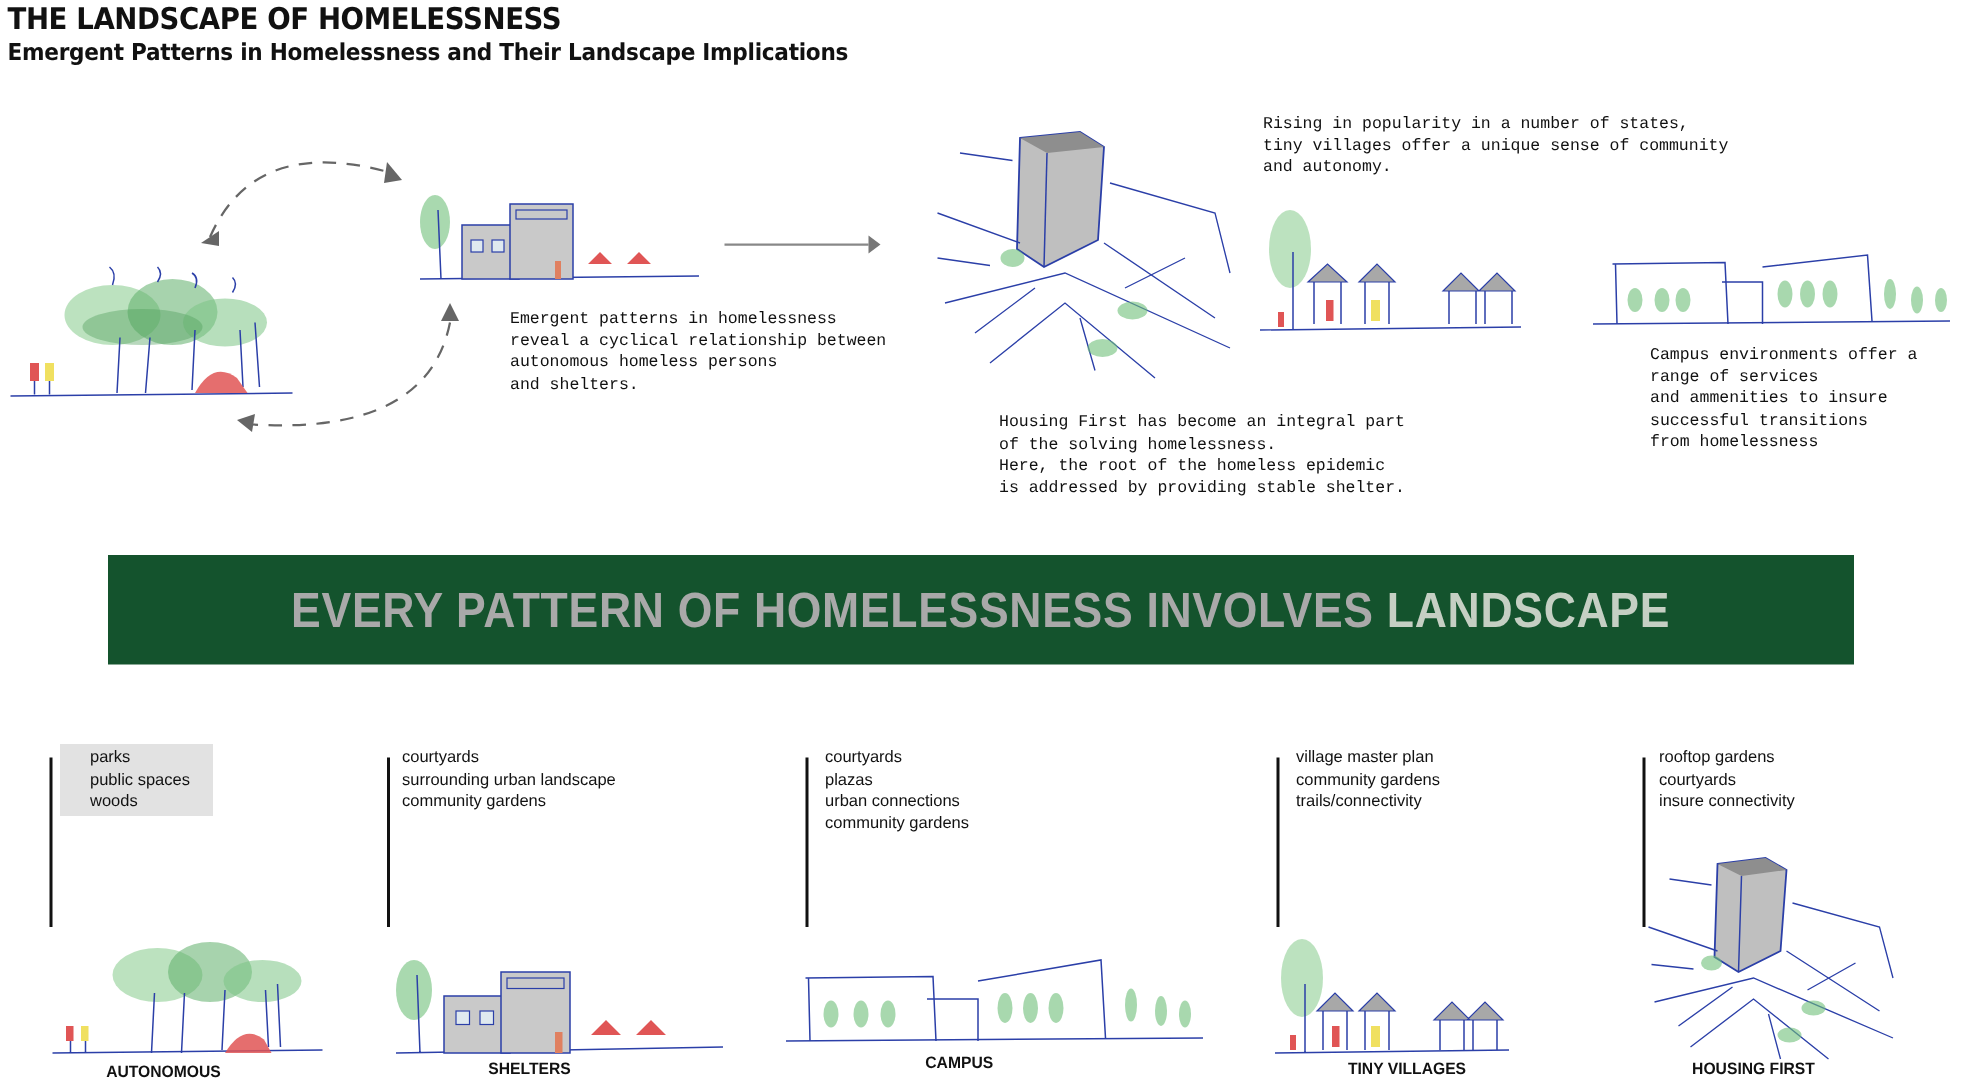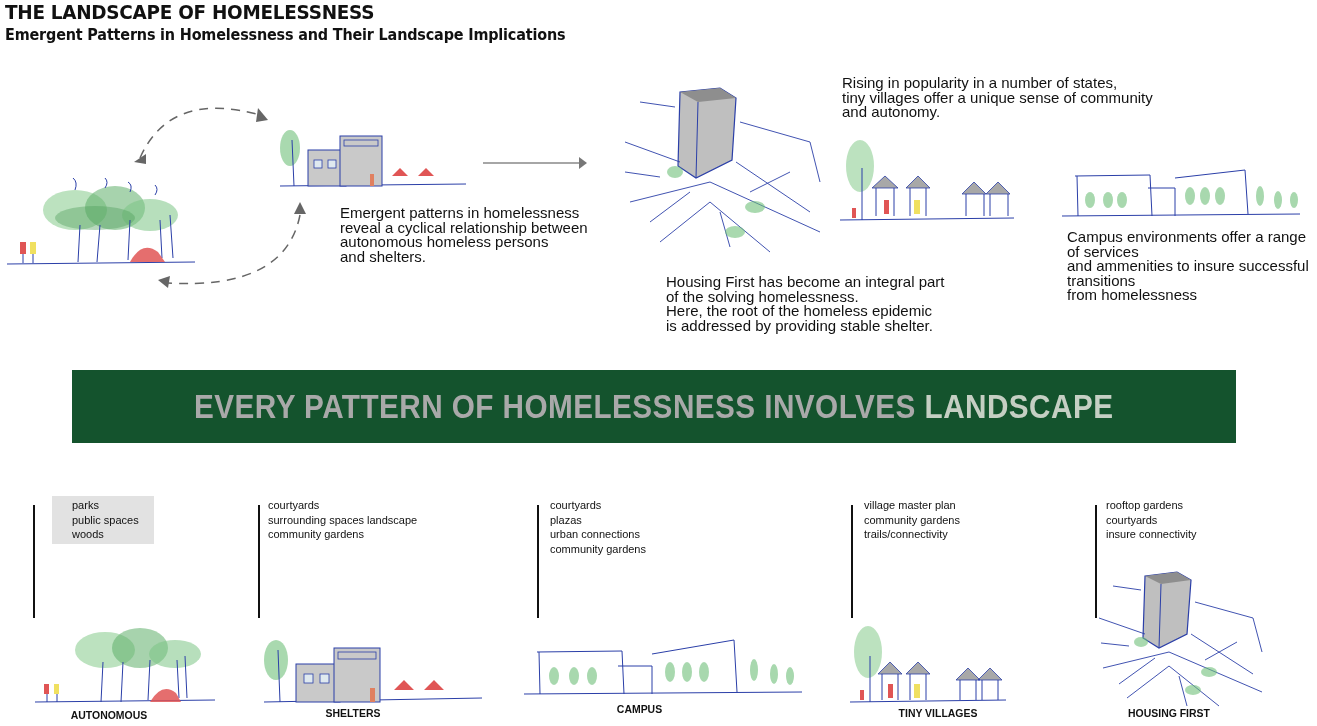--- a/index.html
+++ b/index.html
@@ -1,20 +1,20 @@
 <!DOCTYPE html>
 <html><head>
 <meta charset="utf-8">
 <style>
   html,body{margin:0;padding:0;background:#fff;}
   body{width:1317px;height:726px;position:relative;overflow:hidden;font-family:"Liberation Sans",sans-serif;color:#111;}
   .abs{position:absolute;}
   .title{left:5px;top:0px;font-family:"DejaVu Sans",sans-serif;font-weight:bold;font-size:20px;letter-spacing:-0.3px;transform:scaleX(0.92);transform-origin:left top;white-space:nowrap;}
   .subtitle{left:5px;top:26px;font-family:"DejaVu Sans",sans-serif;font-weight:bold;font-size:15.5px;letter-spacing:-0.2px;transform:scaleX(0.93);transform-origin:left top;white-space:nowrap;}
-  .para{font-family:Liberation Sans, sans-serif;font-size:15px;line-height:14.5px;white-space:pre-line;color:#111;}
+  .para{font-family:Liberation Mono, monospace;font-size:11px;line-height:14.5px;white-space:pre-line;color:#111;}
   .banner{left:72px;top:370px;width:1164px;height:73px;background:#14532d;display:flex;align-items:center;justify-content:center;}
   .banner-text{font-family:"Liberation Sans",sans-serif;font-weight:bold;font-size:33px;letter-spacing:0.5px;transform:scaleX(0.9);white-space:nowrap;}
   .banner-main{color:#a9a9a9;}
   .banner-accent{color:#c5cfc3;}
   .col-rule{width:1.5px;background:#111;}
   .list{font-size:11px;line-height:14.5px;color:#111;padding:2px 3px;}
   .list div{white-space:nowrap;}
   .list.hl{background:#e2e2e2;}
   .label{font-family:"Liberation Sans",sans-serif;font-weight:bold;font-size:11px;transform:scaleX(0.95);white-space:nowrap;text-align:center;}
   svg{position:absolute;overflow:visible;}
@@ -123,44 +123,44 @@
       <ellipse cx="62" cy="42" rx="5" ry="8"></ellipse>
     <ellipse cx="130" cy="38" rx="5" ry="9"></ellipse>
       <ellipse cx="145" cy="38" rx="5" ry="9"></ellipse>
       <ellipse cx="160" cy="38" rx="5" ry="9"></ellipse>
     <ellipse cx="200" cy="38" rx="4" ry="10"></ellipse>
       <ellipse cx="218" cy="42" rx="4" ry="9"></ellipse>
       <ellipse cx="234" cy="42" rx="4" ry="8"></ellipse>
   </g>
 </svg>
 
-<div class="abs para" style="left:1067px;top:230px;">Campus environments offer a range of services
+<div class="abs para" style="left:1100px;top:230px;">Campus environments offer a range of services
 and ammenities to insure successful transitions
 from homelessness</div>
 
 <div class="abs banner">
   <div class="banner-text">
     <span class="banner-main">EVERY PATTERN OF HOMELESSNESS INVOLVES </span><span class="banner-accent">LANDSCAPE</span>
   </div>
 </div>
 
 <div class="abs col-rule" style="left:33px;top:505px;height:113px;"></div>
 <div class="abs col-rule" style="left:258px;top:505px;height:113px;"></div>
 <div class="abs col-rule" style="left:537px;top:505px;height:113px;"></div>
 <div class="abs col-rule" style="left:851px;top:505px;height:113px;"></div>
 <div class="abs col-rule" style="left:1095px;top:505px;height:113px;"></div>
 
-<div class="abs list hl" style="left:52px;top:496px;width:79px;padding-left:20px;">
+<div class="abs list hl" style="left:40px;top:496px;width:79px;padding-left:20px;">
   <div>parks</div>
   <div>public spaces</div>
   <div>woods</div>
 </div>
 <div class="abs list" style="left:265px;top:496px;">
   <div>courtyards</div>
-  <div>surrounding spaces landscape</div>
+  <div>surrounding urban landscape</div>
   <div>community gardens</div>
 </div>
 <div class="abs list" style="left:547px;top:496px;">
   <div>courtyards</div>
   <div>plazas</div>
   <div>urban connections</div>
   <div>community gardens</div>
 </div>
 <div class="abs list" style="left:861px;top:496px;">
   <div>village master plan</div>

